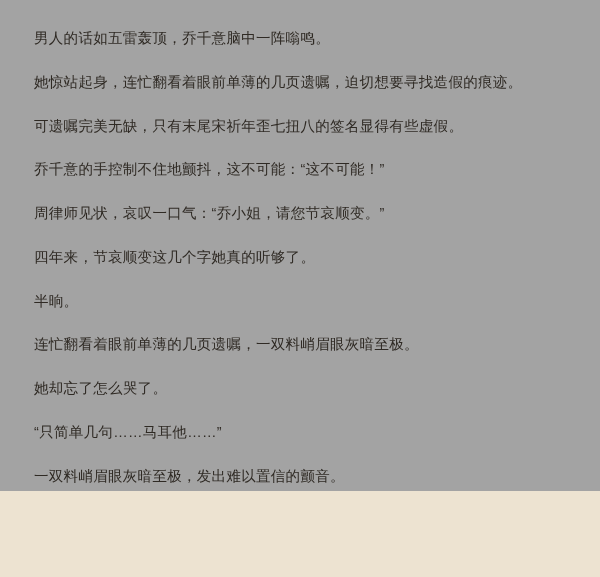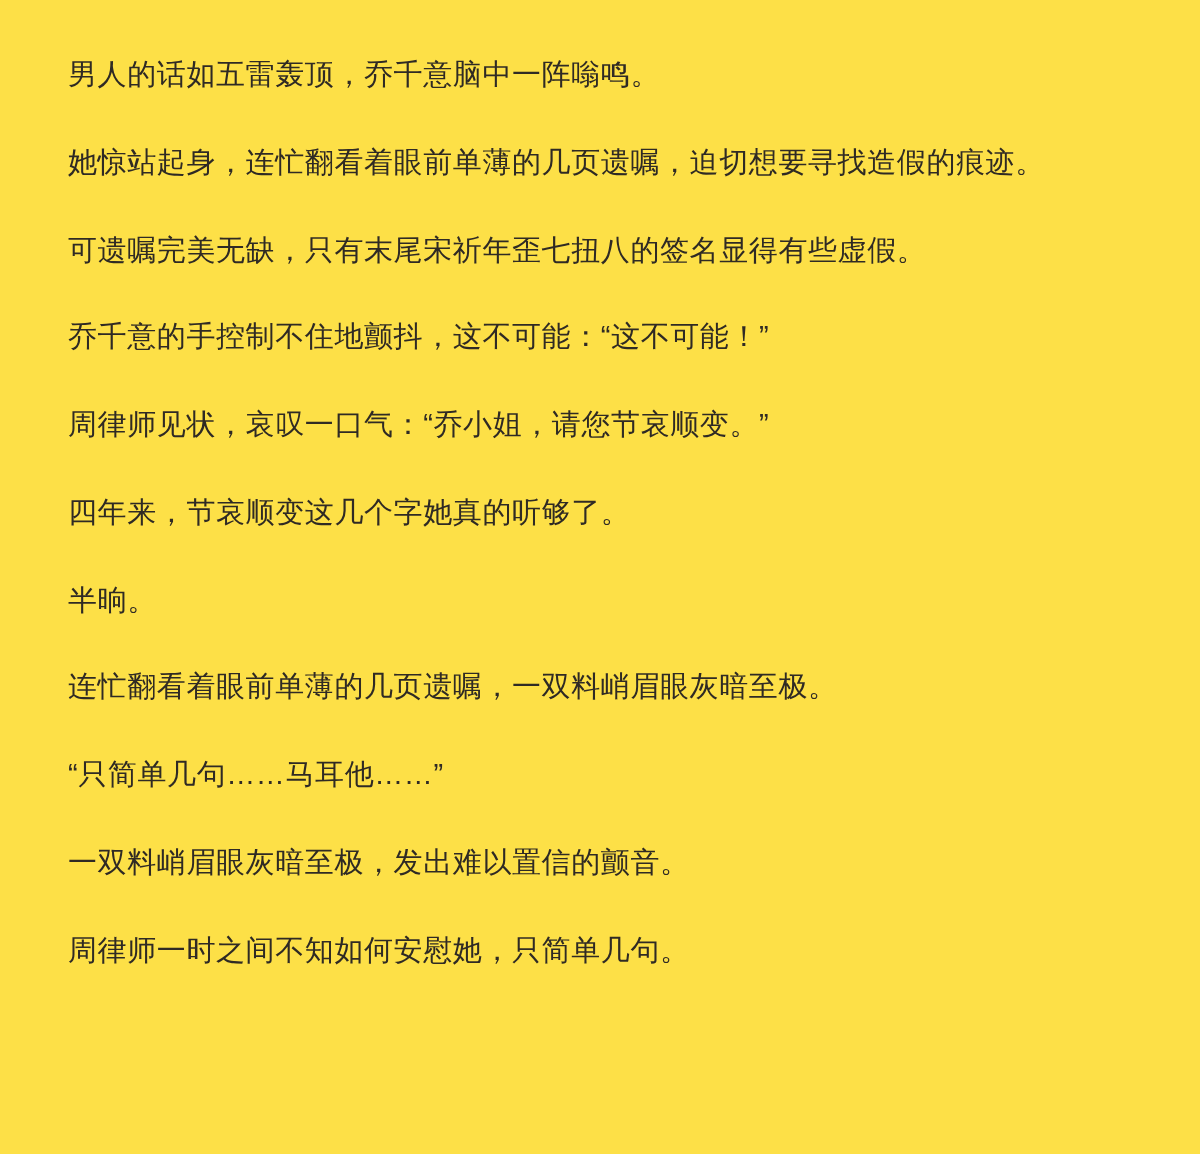--- a/index.html
+++ b/index.html
@@ -9,22 +9,22 @@
   body {
     width: 600px;
     height: 577px;
     background: #EDE3D1;
     font-family: "Liberation Sans", sans-serif;
     overflow: hidden;
   }
   .page {
     box-sizing: border-box;
     width: 600px;
-    height: 577px;
-    background: #fde047;
+    height: 491px;
+    background: #a3a3a3;
     padding: 28px 34px 0 34px;
   }
   .para {
     color: #2f2a24;
     font-size: 14.5px;
     line-height: 1.5;
     margin: 0 0 22px 0;
     letter-spacing: 0.3px;
     white-space: pre-wrap;
     font-family: "Liberation Sans", sans-serif;
@@ -38,16 +38,16 @@
 
 <div class="page">
   <p class="para">男人的话如五雷轰顶，乔千意脑中一阵嗡鸣。</p>
   <p class="para">她惊站起身，连忙翻看着眼前单薄的几页遗嘱，迫切想要寻找造假的痕迹。</p>
   <p class="para">可遗嘱完美无缺，只有末尾宋祈年歪七扭八的签名显得有些虚假。</p>
   <p class="para">乔千意的手控制不住地颤抖，这不可能：“这不可能！”</p>
   <p class="para">周律师见状，哀叹一口气：“乔小姐，请您节哀顺变。”</p>
   <p class="para">四年来，节哀顺变这几个字她真的听够了。</p>
   <p class="para">半晌。</p>
   <p class="para">连忙翻看着眼前单薄的几页遗嘱，一双料峭眉眼灰暗至极。</p>
+  <p class="para">她却忘了怎么哭了。</p>
   <p class="para">“只简单几句……马耳他……”</p>
   <p class="para">一双料峭眉眼灰暗至极，发出难以置信的颤音。</p>
-  <p class="para">周律师一时之间不知如何安慰她，只简单几句。</p>
 </div>
 
 </body></html>

